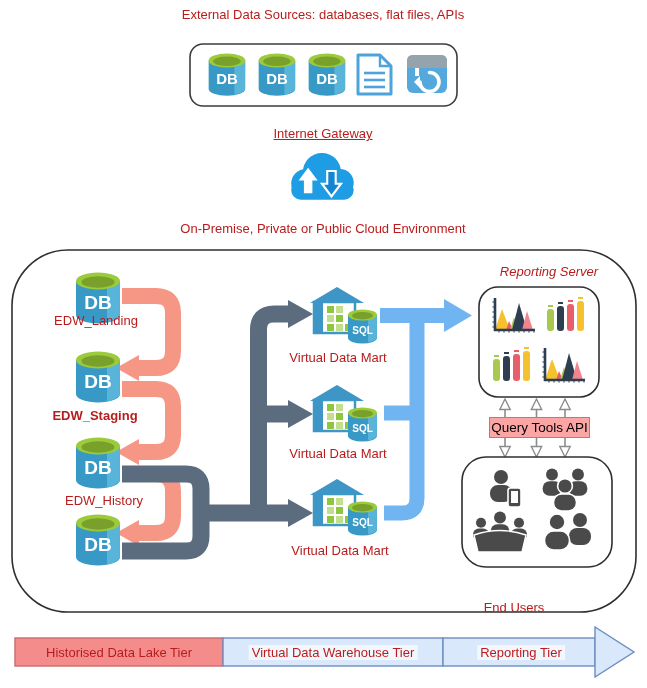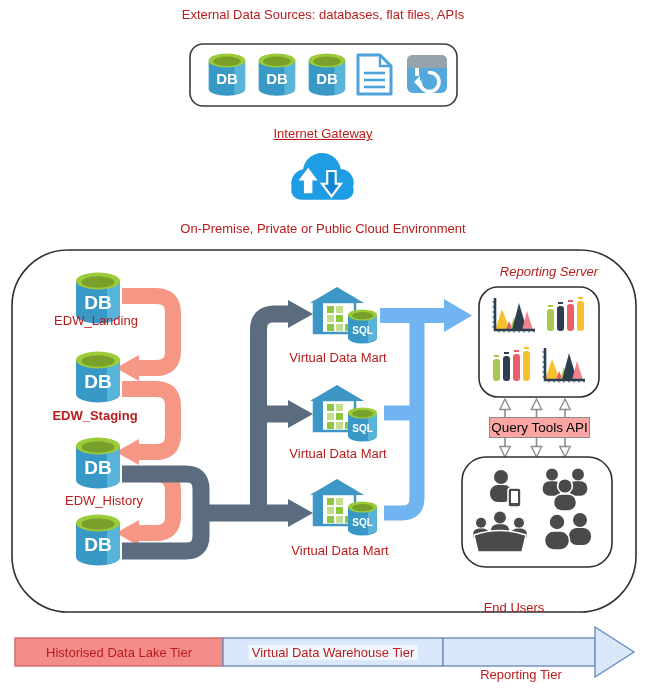--- a/index.html
+++ b/index.html
@@ -265,15 +265,15 @@
 <div class="lbl" style="left:338px;top:350px;">Virtual Data Mart</div>
 <div class="lbl" style="left:338px;top:446px;">Virtual Data Mart</div>
 <div class="lbl" style="left:340px;top:543px;">Virtual Data Mart</div>
 
 <div class="lbl" style="left:549px;top:264px;font-style:italic;">Reporting Server</div>
 <div class="querybox">Query Tools API</div>
 <div class="lbl" style="left:514px;top:571px;margin-top:29px;">End Users</div>
 
 <div class="lbl" style="left:333px;top:645px;"><span class="tier-bg">Virtual Data Warehouse Tier</span></div>
 <div class="lbl" style="left:119px;top:645px;">Historised Data Lake Tier</div>
-<div class="lbl" style="left:521px;top:667px;border-radius:7px;"><span class="tier-bg">Reporting Tier</span></div>
+<div class="lbl" style="left:521px;top:645px;border-radius:7px;"><span class="tier-bg">Reporting Tier</span></div>
 
 </div>
 
 </body></html>

